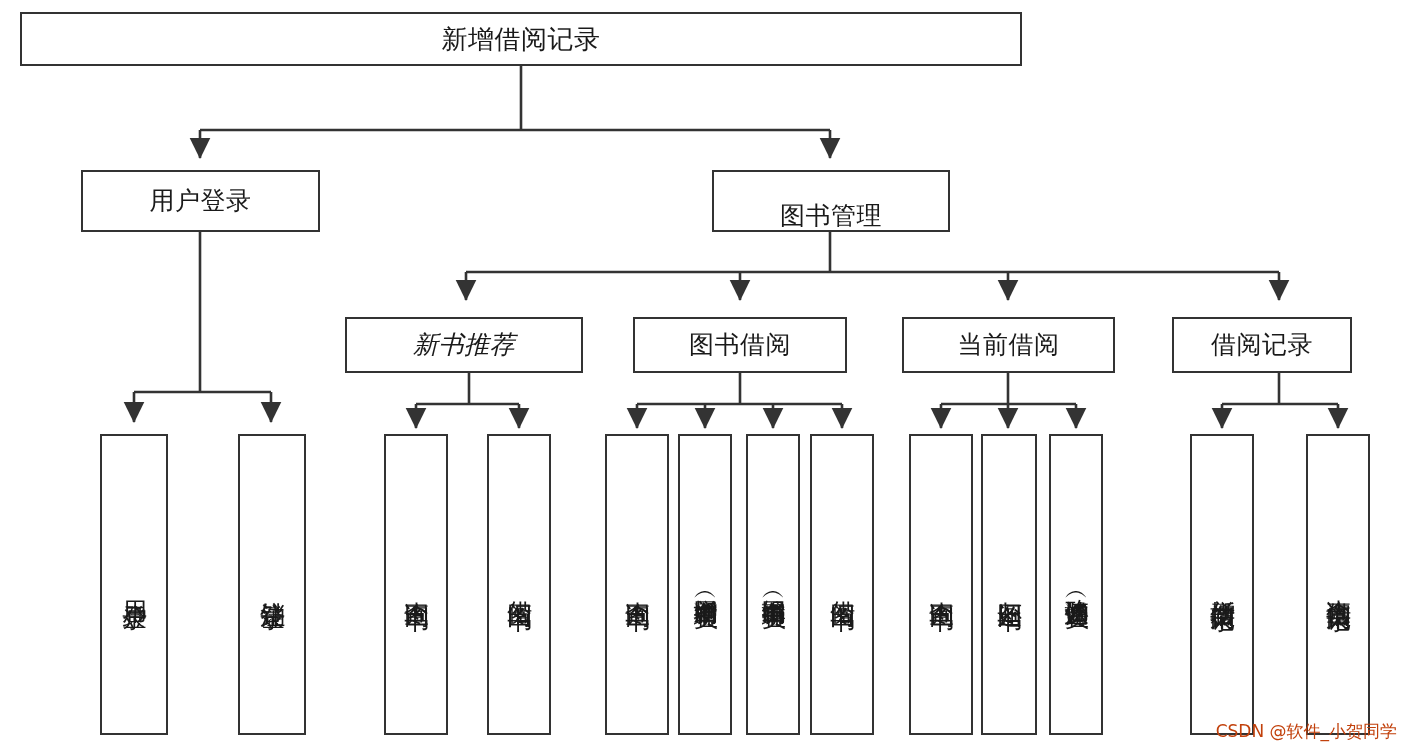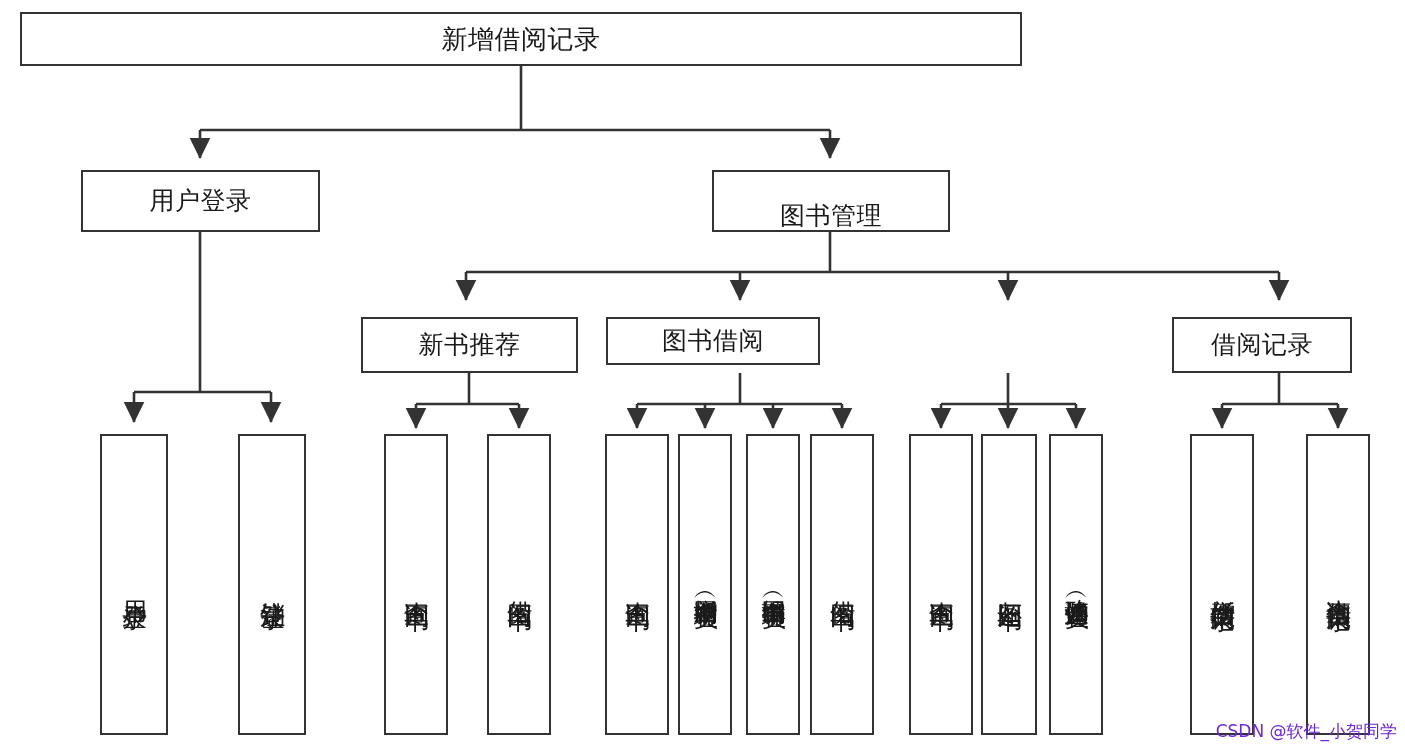--- a/index.html
+++ b/index.html
@@ -66,21 +66,21 @@
   }
   .node.v.narrow .label {
     font-size: 24px;
     letter-spacing: 1px;
   }
   #watermark {
     position: absolute;
     right: 8px;
     bottom: 4px;
     font-size: 17px;
-    color: #6d28d9;
+    color: #c2410c;
     white-space: nowrap;
     z-index: 5;
     font-family: "DejaVu Sans", "Liberation Sans", sans-serif;
   }
 </style>
 </head>
 <body>
 
 <div id="canvas">
 
@@ -139,28 +139,31 @@
   </div>
 
   <div class="node h" style="left:81px; top:170px; width:239px; height:62px;">
     <span class="label">用户登录</span>
   </div>
 
   <div class="node h" style="left:712px; top:170px; width:238px; height:62px;align-items:flex-end;">
     <span class="label">图书管理</span>
   </div>
 
-  <div class="node h" style="left:361px; top:317px; width:217px; height:56px;">
+  <div class="node h" style="left:345px; top:317px; width:238px; height:56px;font-style:italic;">
     <span class="label">新书推荐</span>
   </div>
 
-  <div class="node h" style="left:606px; top:317px; width:214px; height:48px;">
+  <div class="node h" style="left:633px; top:317px; width:214px; height:56px;">
     <span class="label">图书借阅</span>
   </div>
 
+  <div class="node h" style="left:902px; top:317px; width:213px; height:56px;">
+    <span class="label">当前借阅</span>
+  </div>
 
   <div class="node h" style="left:1172px; top:317px; width:180px; height:56px;">
     <span class="label">借阅记录</span>
   </div>
 
   <div class="node v" style="left:100px; top:434px; width:68px; height:301px;">
     <span class="label">用户登录</span>
   </div>
 
   <div class="node v" style="left:238px; top:434px; width:68px; height:301px;">

